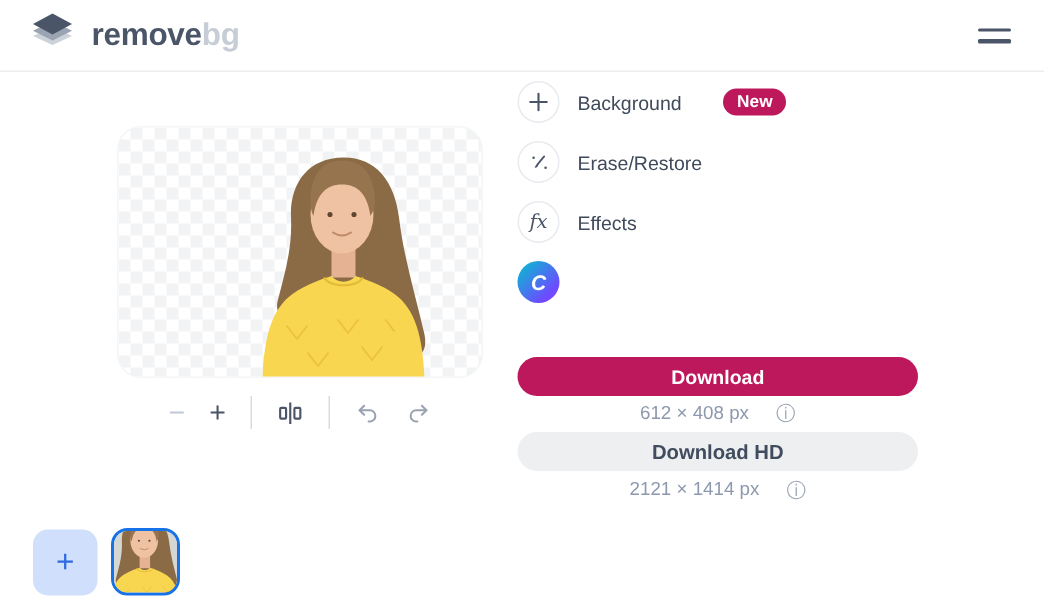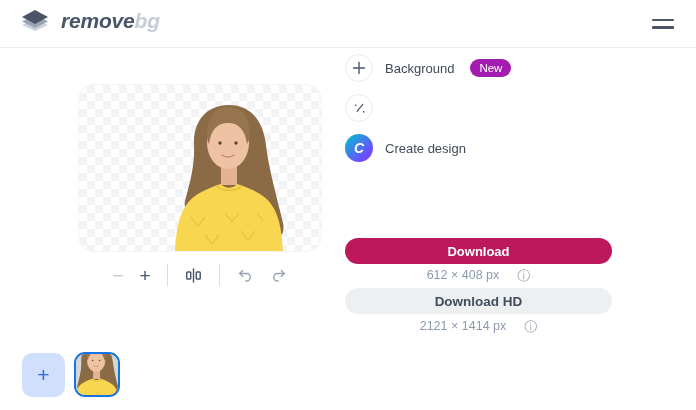--- a/index.html
+++ b/index.html
@@ -8,21 +8,21 @@
   .app {
     position:relative; width:696px; height:410px; background:#fff;
     overflow:hidden; margin:0 auto;
   }
   
   .header {
     position:absolute; left:0; top:0; width:696px; height:48px;
     background:#fff; border-bottom:1px solid #ededed;
     display:flex; align-items:center; padding:0 18px;
   }
-  .logo { display:flex; gap:9px; cursor:pointer;font-style:italic; }
+  .logo { display:flex; align-items:center; gap:9px; cursor:pointer; }
   .logo-word { font-size:21px; font-weight:700; letter-spacing:-0.2px; }
   .logo-primary { color:#4a5568; }
   .logo-secondary { color:#c6cdd7; }
   .menu-btn { margin-left:auto; width:26px; height:20px; display:flex; flex-direction:column; justify-content:center; gap:5px; cursor:pointer; }
   .menu-btn span { display:block; height:2.5px; width:22px; background:#4a5568; border-radius:1px; }
   
   .preview {
     position:absolute; left:78px; top:84px; width:244px; height:168px;
     border-radius:16px; overflow:hidden; border:1px solid #f4f5f6;
     background:
@@ -49,22 +49,22 @@
     display:flex; align-items:center; justify-content:center; flex:0 0 auto;
     color:#4a5568;
   }
   .tool-circle.canva {
     border:none;
     background:linear-gradient(135deg,#00c4cc 0%,#6b4dff 75%,#8b3dff 100%);
     color:#fff; font-weight:700; font-size:14px; font-style:italic;
   }
   .tool-label { font-size:13px; color:#3f4a5a; font-weight:500;text-align:right; }
   .badge-new {
-    background:#a21caf; color:#fff; font-size:11.5px; font-weight:400;
-    padding:3px 9px; border-radius:11px; margin-left:4px;
+    background:#be185d; color:#fff; font-size:11.5px; font-weight:700;
+    padding:3px 9px; border-radius:11px; margin-left:16px;
   }
   .fx-glyph { font-style:italic; font-family:"DejaVu Serif", serif; font-size:13px; color:#4a5568; }
   
   .download-primary {
     position:absolute; left:345px; top:238px; width:267px; height:26px;
     background:#be185d; color:#fff; border:none; border-radius:14px;
     font-size:13px; font-weight:700; cursor:pointer;
     display:flex; align-items:center; justify-content:center;
     font-family:"Liberation Sans", sans-serif;
   }
@@ -192,28 +192,34 @@
 
     <div class="tool-row">
       <span class="tool-circle">
         <svg width="15" height="15" viewBox="0 0 16 16" fill="none" stroke="#4a5568" stroke-width="1.3" stroke-linecap="round">
           <path d="M11.5 3.5 L6.5 9.5"></path>
           <path d="M6.7 9.2 q-1.8 0.4 -2 2.4 q1.9 0.2 2.6 -1.8" fill="#4a5568" stroke="none"></path>
           <circle cx="4" cy="4.5" r="0.9" fill="#4a5568" stroke="none"></circle>
           <circle cx="12.5" cy="11.5" r="0.9" fill="#4a5568" stroke="none"></circle>
         </svg>
       </span>
-    </div>
-
+      <span class="tool-label">Erase/Restore</span>
+    </div>
+
+    <div class="tool-row">
+      <span class="tool-circle">
+        <span class="fx-glyph">fx</span>
+      </span>
+      <span class="tool-label">Effects</span>
+    </div>
 
     <div class="tool-row">
       <span class="tool-circle canva">
         <span>C</span>
       </span>
-      <span class="tool-label">Create design</span>
     </div>
 
   </div>
 
   <button class="download-primary">Download</button>
 
   <div class="size-note size-note-1">
     <span>612 × 408 px</span>
     <span class="info-icon">ⓘ</span>
   </div>

